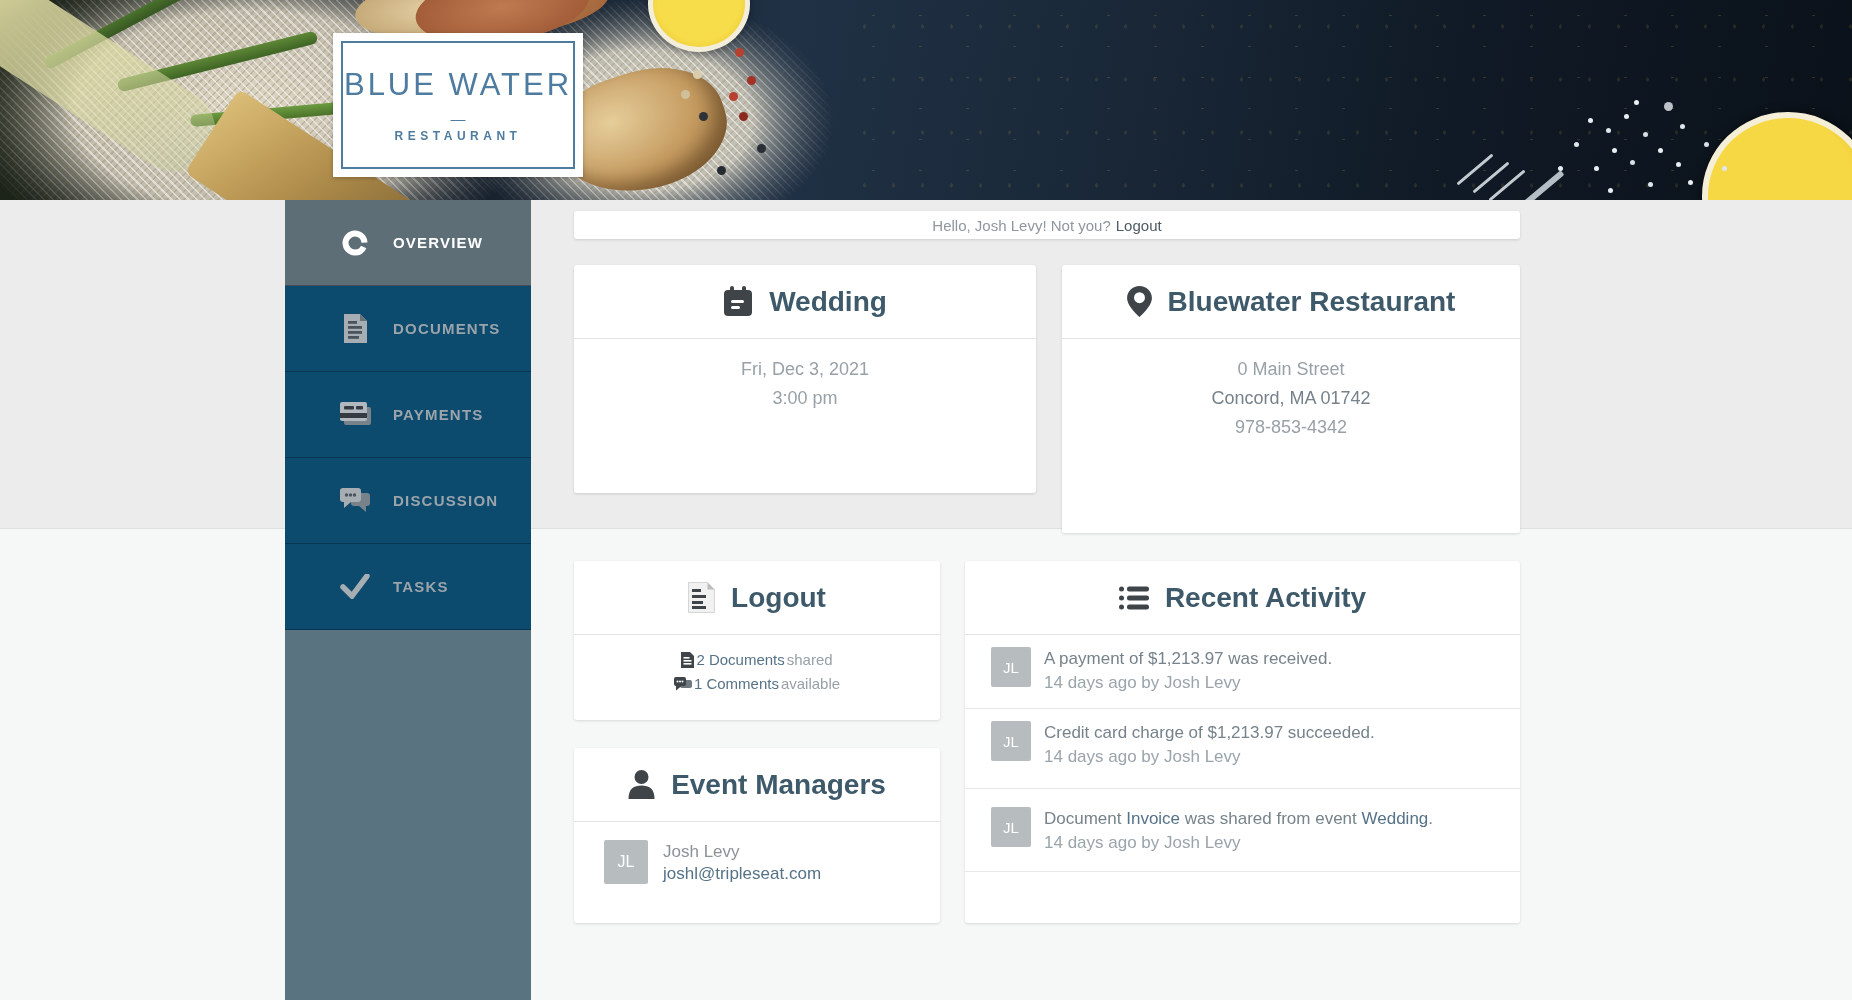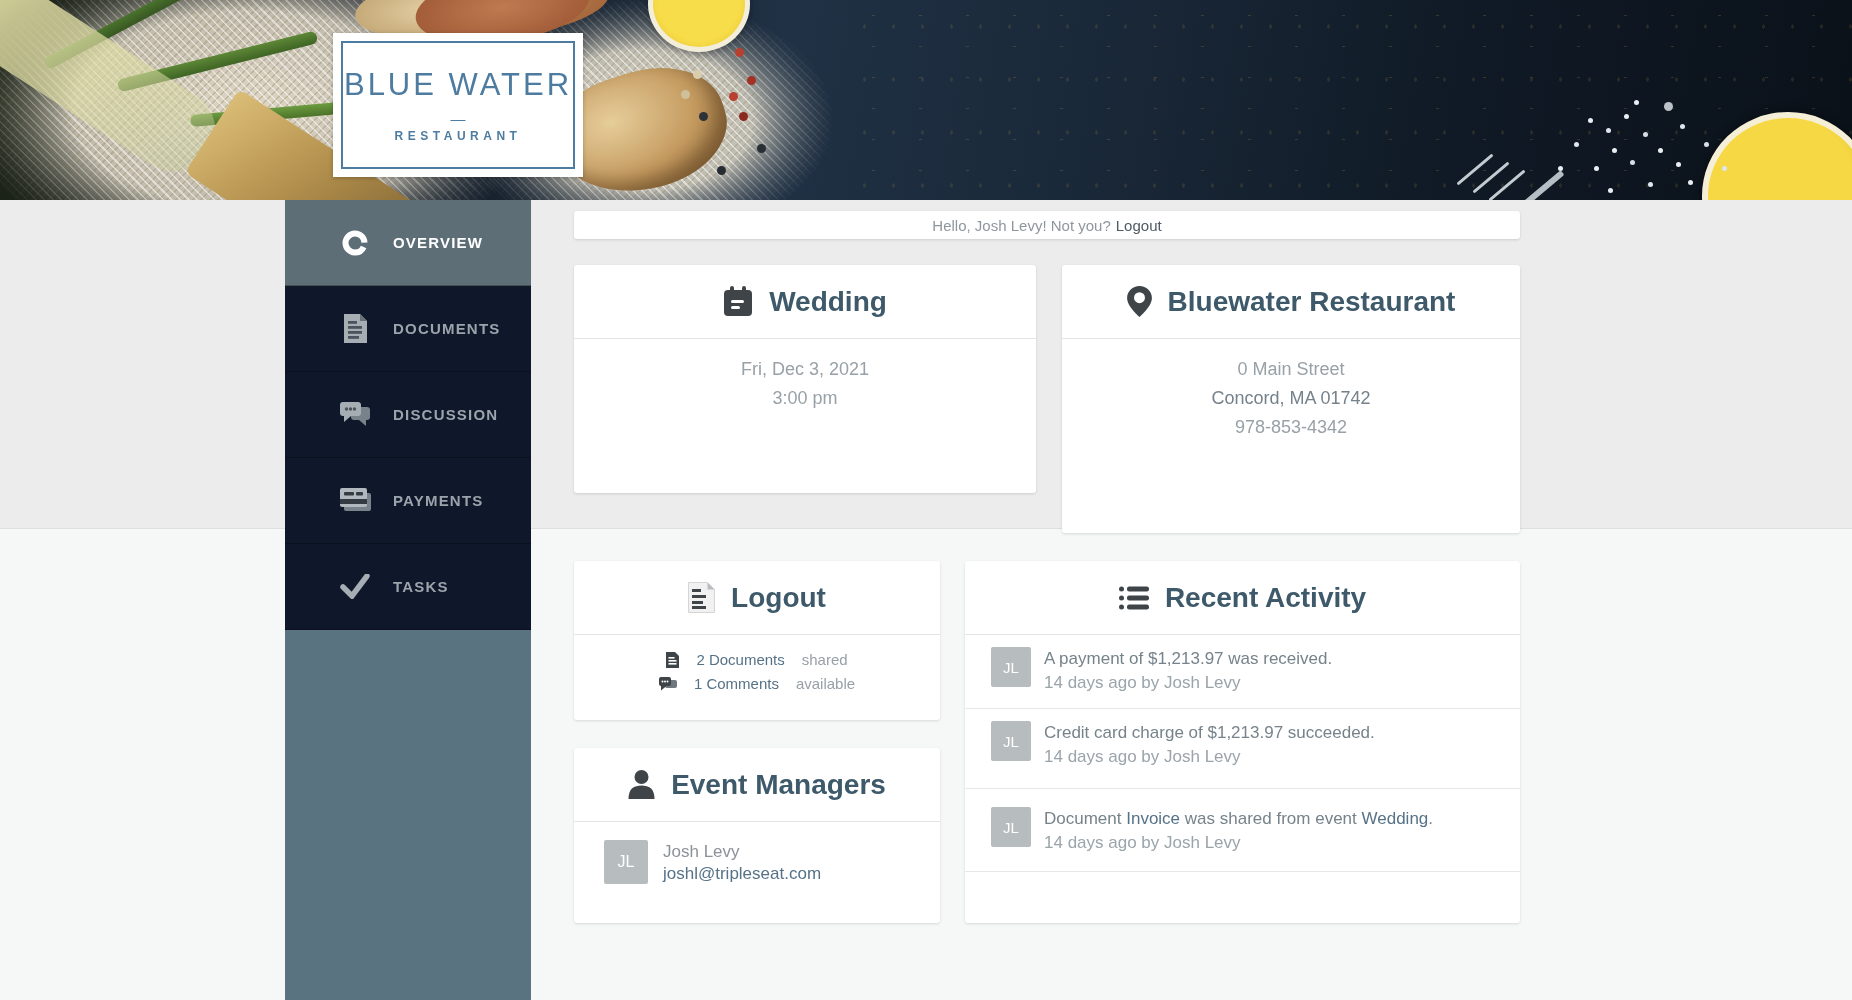--- a/index.html
+++ b/index.html
@@ -69,21 +69,21 @@
         box-shadow:0 1px 4px rgba(0,0,0,.25);display:flex;align-items:center;justify-content:center;}
   .logo-inner{position:absolute;inset:8px;border:2px solid #4e7ca0;}
   .logo-text{position:relative;text-align:center;color:#4e7ca0;width:100%;}
   .logo-title{font-size:31px;letter-spacing:3px;white-space:nowrap;}
   .logo-dash{font-size:15px;margin-top:7px;letter-spacing:0;}
   .logo-sub{font-size:12px;letter-spacing:4.5px;margin-top:2px;font-weight:bold;}
 
   
   .sidebar{position:absolute;left:285px;top:200px;width:246px;height:800px;z-index:4;}
   .dots{background-image:radial-gradient(rgba(255,255,255,.05) 1px,transparent 1.3px);background-size:5px 5px;}
-  .nav-item{position:relative;height:86px;background:#0f172a;display:flex;align-items:center;cursor:pointer;
+  .nav-item{position:relative;height:86px;background:#0c4a6e;display:flex;align-items:center;cursor:pointer;
         border-bottom:1px solid rgba(0,0,0,.28);}
   .nav-item.active{background:#5d6e77;padding-left:37px;}
   .nav-icon{position:absolute;left:44px;width:52px;display:flex;justify-content:center;}
   .nav-label{position:absolute;left:108px;font-size:15px;font-weight:bold;letter-spacing:1.2px;color:#9ba4ab;}
   .nav-item.active .nav-label{color:#ffffff;}
   .sidebar-filler{height:370px;background:#5a7380;}
 
   
   .panel{position:absolute;background:#fff;border-radius:3px;box-shadow:0 1px 3px rgba(0,0,0,.13);}
   .hello{left:574px;top:211px;width:946px;height:28px;display:flex;align-items:center;justify-content:center;
@@ -95,21 +95,21 @@
 
   .card-event{left:574px;top:265px;width:462px;height:228px;}
   .card-venue{left:1062px;top:265px;width:458px;height:268px;}
   .body-line{font-size:18px;line-height:29px;color:#98a1a7;}
   .body-line.darker{color:#76828b;}
   .guests{font-size:18px;font-weight:bold;color:#5f666b;margin-top:29px;}
   .card-event .center-body,.card-venue .center-body{padding-top:16px;}
 
   .card-stats{left:574px;top:561px;width:366px;height:159px;}
   .stats-body{padding-top:13px;text-align:center;}
-  .stat-row{font-size:15px;line-height:24px;color:#97a1a7;display:flex;align-items:center;justify-content:center;gap:17px;}
+  .stat-row{font-size:15px;line-height:24px;color:#97a1a7;display:flex;align-items:center;justify-content:center;gap:2px;}
   .stat-link{color:#567287;cursor:pointer;}
 
   .card-managers{left:574px;top:748px;width:366px;height:175px;}
   .manager-row{display:flex;padding:18px 0 0 30px;}
   .avatar{background:#b7bcbf;color:#fff;display:flex;align-items:center;justify-content:center;border-radius:2px;}
   .avatar.lg{width:44px;height:44px;font-size:16px;}
   .avatar.sm{width:40px;height:40px;font-size:15px;}
   .manager-info{margin-left:15px;padding-top:1px;}
   .manager-name{font-size:17px;line-height:22px;color:#8b9298;}
   .manager-email{font-size:17px;line-height:22px;color:#567287;cursor:pointer;}
@@ -184,43 +184,43 @@
           <rect x="5" y="7" width="9" height="2.8" fill="#49545c"></rect>
           <rect x="5" y="12" width="14" height="2.8" fill="#49545c"></rect>
           <rect x="5" y="17" width="14" height="2.8" fill="#49545c"></rect>
           <rect x="5" y="22" width="11" height="2.8" fill="#49545c"></rect>
         </svg>
       </span>
       <span class="nav-label">DOCUMENTS</span>
     </div>
     <div class="nav-item dots">
       <span class="nav-icon">
+        <svg width="31" height="25" viewBox="0 0 31 25">
+          <rect x="4" y="5" width="27" height="18" rx="2" fill="#78828a"></rect>
+          <rect x="0" y="0" width="27" height="19" rx="2" fill="#b2b9be"></rect>
+          <rect x="0" y="11" width="27" height="5" fill="#343b41"></rect>
+          <rect x="4" y="4" width="10" height="3.4" rx="1" fill="#343b41"></rect>
+          <rect x="16" y="4" width="7" height="3.4" rx="1" fill="#343b41"></rect>
+        </svg>
+      </span>
+      <span class="nav-label">PAYMENTS</span>
+    </div>
+    <div class="nav-item dots">
+      <span class="nav-icon">
         <svg width="31" height="26" viewBox="0 0 31 26">
           <rect x="11" y="5" width="19" height="13" rx="3" fill="#78828a"></rect>
           <path d="M26 17 v7 l-7 -6 z" fill="#78828a"></path>
           <rect x="0" y="0" width="21" height="14" rx="3" fill="#a6aeb3"></rect>
           <path d="M4 13 v7 l7 -6 z" fill="#a6aeb3"></path>
           <circle cx="6.5" cy="7" r="1.7" fill="#49545c"></circle>
           <circle cx="10.5" cy="7" r="1.7" fill="#49545c"></circle>
           <circle cx="14.5" cy="7" r="1.7" fill="#49545c"></circle>
         </svg>
       </span>
       <span class="nav-label">DISCUSSION</span>
-    </div>
-    <div class="nav-item dots">
-      <span class="nav-icon">
-        <svg width="31" height="25" viewBox="0 0 31 25">
-          <rect x="4" y="5" width="27" height="18" rx="2" fill="#78828a"></rect>
-          <rect x="0" y="0" width="27" height="19" rx="2" fill="#b2b9be"></rect>
-          <rect x="0" y="11" width="27" height="5" fill="#343b41"></rect>
-          <rect x="4" y="4" width="10" height="3.4" rx="1" fill="#343b41"></rect>
-          <rect x="16" y="4" width="7" height="3.4" rx="1" fill="#343b41"></rect>
-        </svg>
-      </span>
-      <span class="nav-label">PAYMENTS</span>
     </div>
     <div class="nav-item dots">
       <span class="nav-icon">
         <svg width="30" height="25" viewBox="0 0 30 25">
             <path d="M3 13 l9 9 L27 2" stroke="#a6aeb3" stroke-width="5.5" fill="none" stroke-linecap="round"></path>
           </svg>
       </span>
       <span class="nav-label">TASKS</span>
     </div>
     <div class="sidebar-filler dots"></div>

